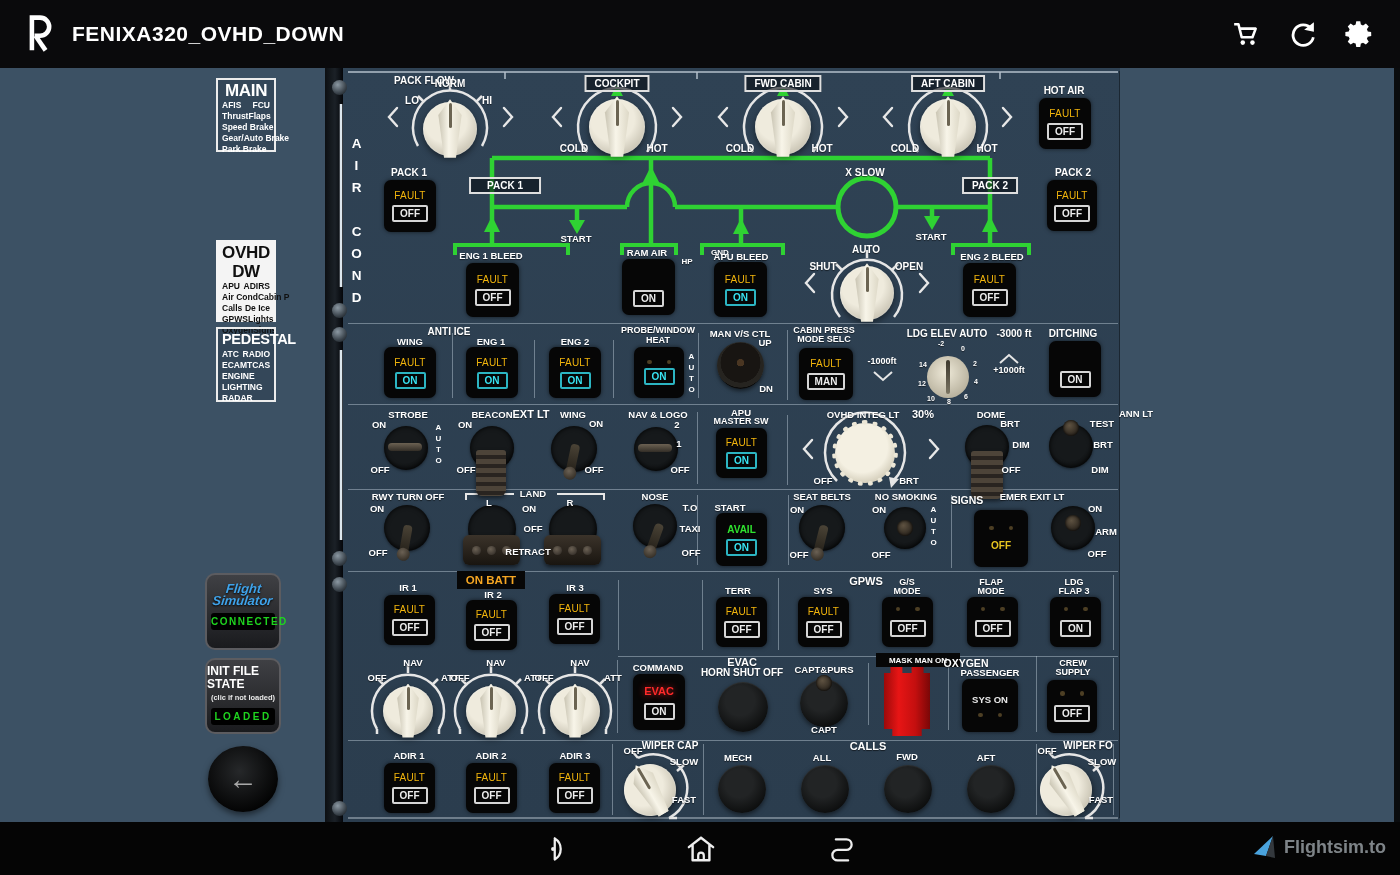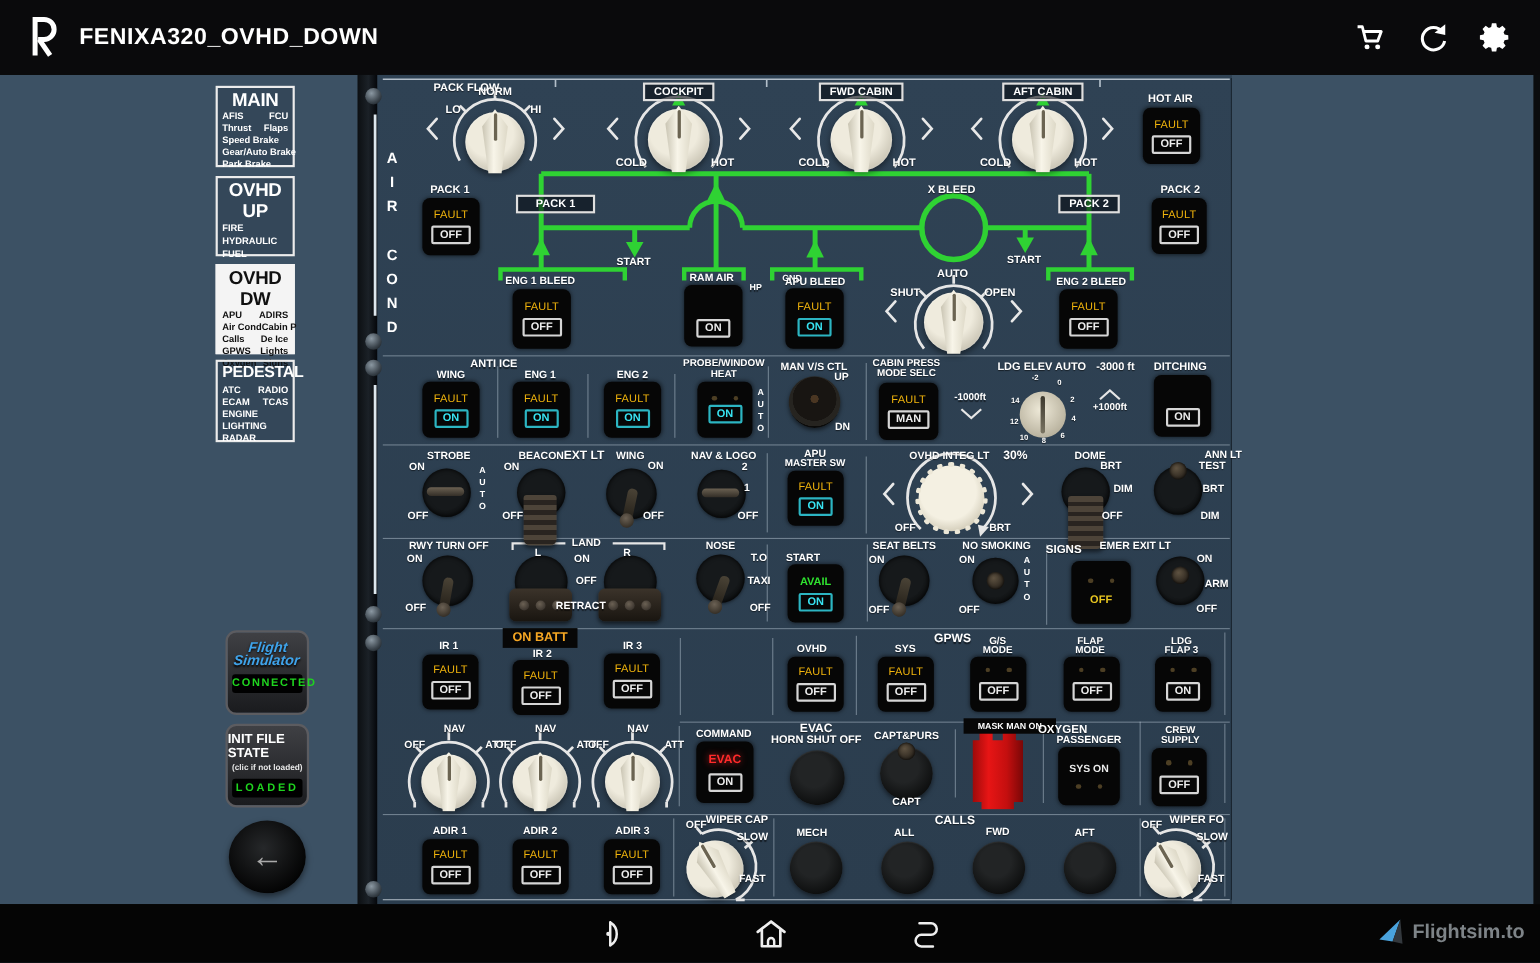--- a/index.html
+++ b/index.html
@@ -13,21 +13,21 @@
 #bottombar .nicon{position:absolute;top:13px}
 .brand{position:absolute;right:14px;top:12px;display:flex;align-items:center;gap:6px}
 .brand span{color:#7e8488;font-size:18px;font-weight:700}
 
 #mainbg{position:absolute;left:0;top:68px;width:1400px;height:754px;background:#3c5164;z-index:0}
 #panelbg{position:absolute;left:343px;top:68px;width:777px;height:754px;background:linear-gradient(#2f4254,#2b3d4e);z-index:1}
 #hinge{position:absolute;left:325px;top:68px;width:18px;height:754px;background:linear-gradient(90deg,#0c0f12,#1b2127 55%,#04060a);z-index:2}
 .redge{position:absolute;left:1394px;top:68px;width:6px;height:754px;background:#0a0c0e;z-index:2}
 .screw{position:absolute;width:15px;height:15px;border-radius:50%;background:radial-gradient(circle at 38% 32%,#8b98a2,#3a434b 60%,#0e1317);z-index:3}
 
-.sbox{position:absolute;left:196px;width:72px;border:2px solid #ececec;color:#fff;padding:1px 4px 3px;z-index:5;background:rgba(16,28,38,.18)}
+.sbox{position:absolute;left:216px;width:60px;border:2px solid #ececec;color:#fff;padding:1px 4px 3px;z-index:5;background:rgba(16,28,38,.18)}
 .sbox h3{font-size:17px;text-align:center;font-weight:700;line-height:19px;letter-spacing:-.3px}
 .sbox.small h3{font-size:14.5px}
 .srow{display:flex;justify-content:space-between;font-size:8.5px;font-weight:700;line-height:11px;white-space:nowrap}
 .sbox.inv{background:#f4f4f4;color:#101010;border-color:#f4f4f4}
 .simbtn{position:absolute;left:205px;top:573px;width:76px;height:77px;border:2px solid #5c5c60;border-radius:10px;background:linear-gradient(#3f4044,#1a1b1e);z-index:5;padding-top:8px;cursor:pointer}
 .fsl{font-style:italic;font-weight:700;color:#3fa3ea;text-align:center;font-size:13px;line-height:12px;text-shadow:0 1px 2px #000;transform:skewX(-6deg)}
 .pill{margin:6px auto 0;width:64px;background:#000;border-radius:3px;font-size:10px;font-weight:700;text-align:center;letter-spacing:1.5px;padding:3px 0}
 .initbtn{position:absolute;left:205px;top:658px;width:76px;height:76px;border:2px solid #5c5c60;border-radius:10px;background:linear-gradient(#3f4044,#1a1b1e);z-index:5;padding-top:5px;cursor:pointer}
 .initbtn .t{color:#fff;font-weight:700;font-size:12px;line-height:13px;text-align:left}
 .initbtn .h{color:#e8e8e8;font-weight:700;font-size:7.5px;text-align:center;margin-top:2px}
@@ -123,35 +123,20 @@
         <span>Flaps</span>
       </div>
     <div class="srow">
         <span>Speed Brake</span>
       </div>
     <div class="srow">
         <span>Gear/Auto Brake</span>
       </div>
     <div class="srow">
         <span>Park Brake</span>
-      </div>
-  </div>
-  <div class="sbox" style="top:160px;height:73px">
-    <h3>OVHD UP</h3>
-    <div class="srow" style="line-height:12px">
-        <span>FIRE</span>
-      </div>
-    <div class="srow" style="line-height:12px">
-        <span>HYDRAULIC</span>
-      </div>
-    <div class="srow" style="line-height:12px">
-        <span>FUEL</span>
-      </div>
-    <div class="srow" style="line-height:12px">
-        <span>ELECTRIC</span>
       </div>
   </div>
   <div class="sbox inv" style="top:240px;height:82px">
     <h3>OVHD DW</h3>
     <div class="srow">
         <span>APU</span>
         <span>ADIRS</span>
       </div>
     <div class="srow">
         <span>Air Cond</span>
@@ -357,21 +342,21 @@
       <span class="kf">FAULT</span>
       <span class="kb">OFF</span>
     </div>
 
   <div class="lbl fs10" style="left:409px;top:167px">PACK 1</div>
   <div class="korry" style="left:384px;top:180px;height:52px">
       <span class="kf">FAULT</span>
       <span class="kb">OFF</span>
     </div>
   <div class="boxlbl" style="left:505px;top:177px;padding:0 16px">PACK 1</div>
-  <div class="lbl fs10" style="left:865px;top:167px">X BLEED</div>
+  <div class="lbl fs10" style="left:865px;top:167px">X SLOW</div>
   <div class="boxlbl" style="left:990px;top:177px">PACK 2</div>
   <div class="lbl fs10" style="left:1073px;top:167px">PACK 2</div>
   <div class="korry" style="left:1047px;top:180px;width:50px;height:51px">
       <span class="kf">FAULT</span>
       <span class="kb">OFF</span>
     </div>
 
   <div class="lbl" style="left:576px;top:233px">START</div>
   <div class="lbl" style="left:931px;top:231px">START</div>
 
@@ -500,21 +485,21 @@
   <div class="knurl" style="left:835px;top:423px;width:60px;height:60px"></div>
   <div class="lbl" style="left:823px;top:475px">OFF</div>
   <div class="lbl" style="left:909px;top:475px">BRT</div>
   <div class="lbl" style="left:991px;top:409px">DOME</div>
   <div class="lbl" style="left:1010px;top:418px">BRT</div>
   <div class="lbl" style="left:1021px;top:439px">DIM</div>
   <div class="lbl" style="left:1011px;top:464px">OFF</div>
   <div class="tog" style="left:965px;top:425px;width:44px;height:44px">
       <div class="hdown" style="width:32px;height:48px;top:26px"></div>
     </div>
-  <div class="lbl" style="left:1112px;top:408px">ANN LT</div>
+  <div class="lbl" style="left:1136px;top:408px">ANN LT</div>
   <div class="lbl" style="left:1102px;top:418px">TEST</div>
   <div class="lbl" style="left:1103px;top:439px">BRT</div>
   <div class="lbl" style="left:1100px;top:464px">DIM</div>
   <div class="tog" style="left:1049px;top:424px;width:44px;height:44px">
       <div class="hdot" style="left:14px;top:-4px"></div>
     </div>
 
   <div class="lbl" style="left:408px;top:491px">RWY TURN OFF</div>
   <div class="lbl" style="left:377px;top:503px">ON</div>
   <div class="lbl" style="left:378px;top:547px">OFF</div>
@@ -586,21 +571,21 @@
     </div>
   <div class="korry" style="left:466px;top:600px;width:51px">
       <span class="kf">FAULT</span>
       <span class="kb">OFF</span>
     </div>
   <div class="korry" style="left:549px;top:594px;width:51px">
       <span class="kf">FAULT</span>
       <span class="kb">OFF</span>
     </div>
   <div class="lbl fs11" style="left:866px;top:575px">GPWS</div>
-  <div class="lbl" style="left:738px;top:585px">OVHD</div>
+  <div class="lbl" style="left:738px;top:585px">TERR</div>
   <div class="korry" style="left:716px;top:597px;width:51px">
       <span class="kf">FAULT</span>
       <span class="kb">OFF</span>
     </div>
   <div class="lbl" style="left:823px;top:585px">SYS</div>
   <div class="korry" style="left:798px;top:597px;width:51px">
       <span class="kf">FAULT</span>
       <span class="kb">OFF</span>
     </div>
   <div class="lbl fs9" style="left:907px;top:577px">G/S</div>

